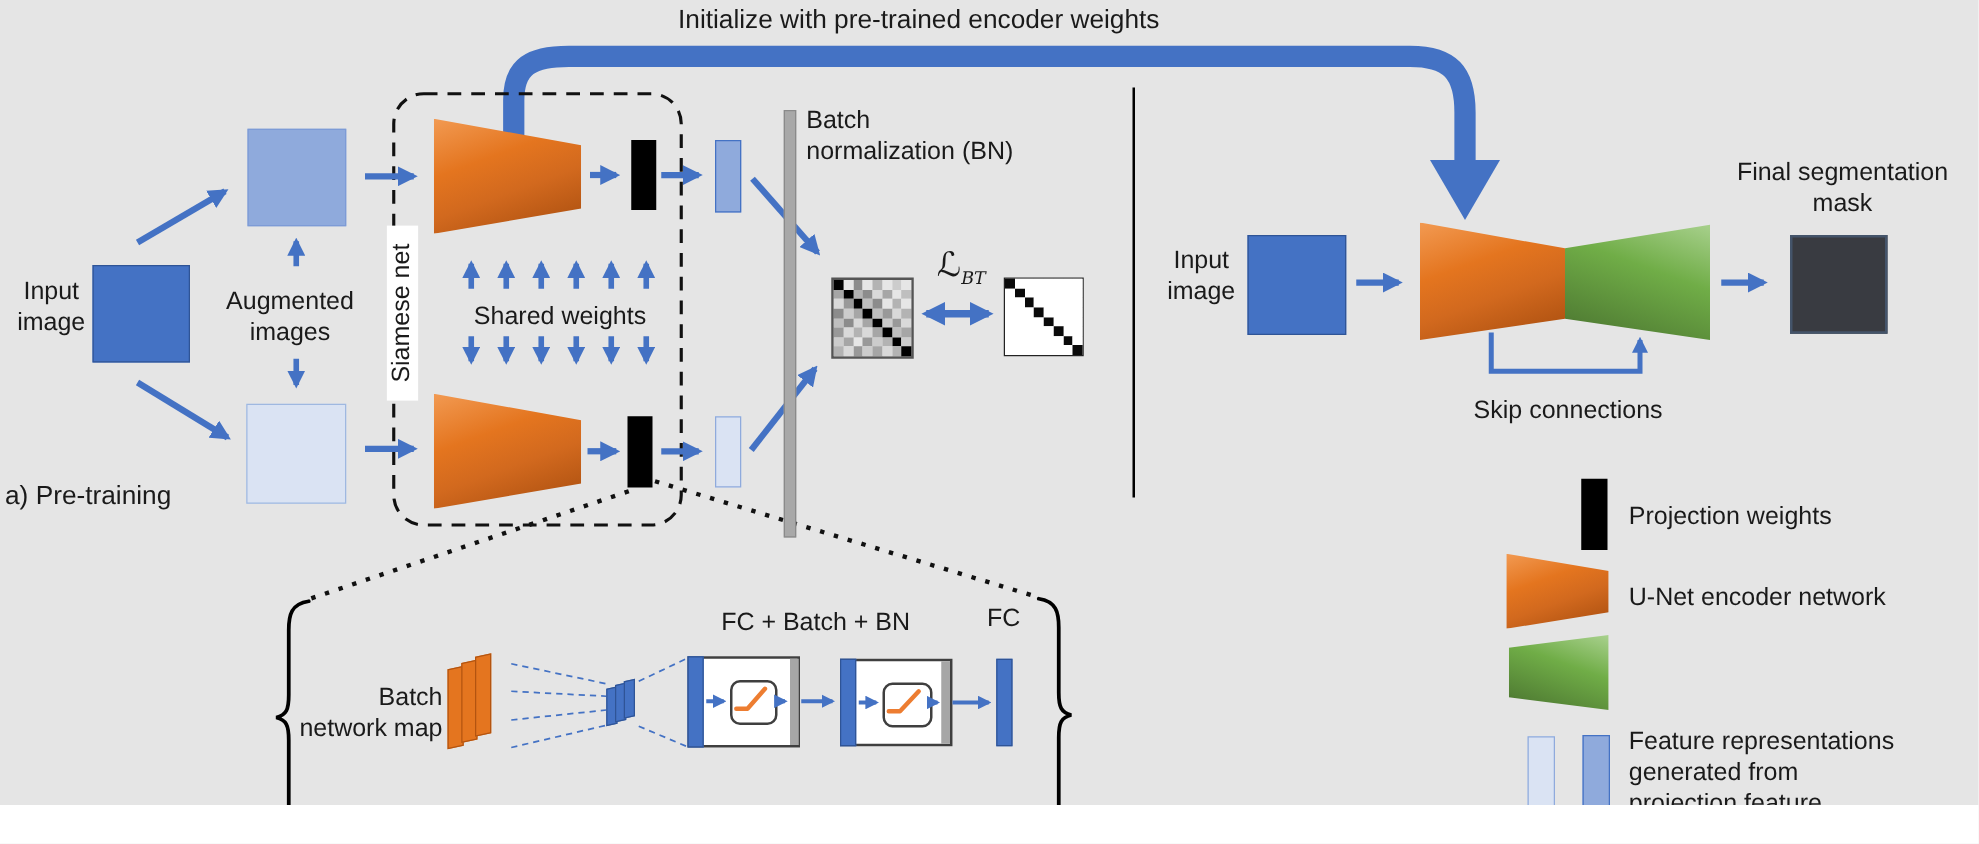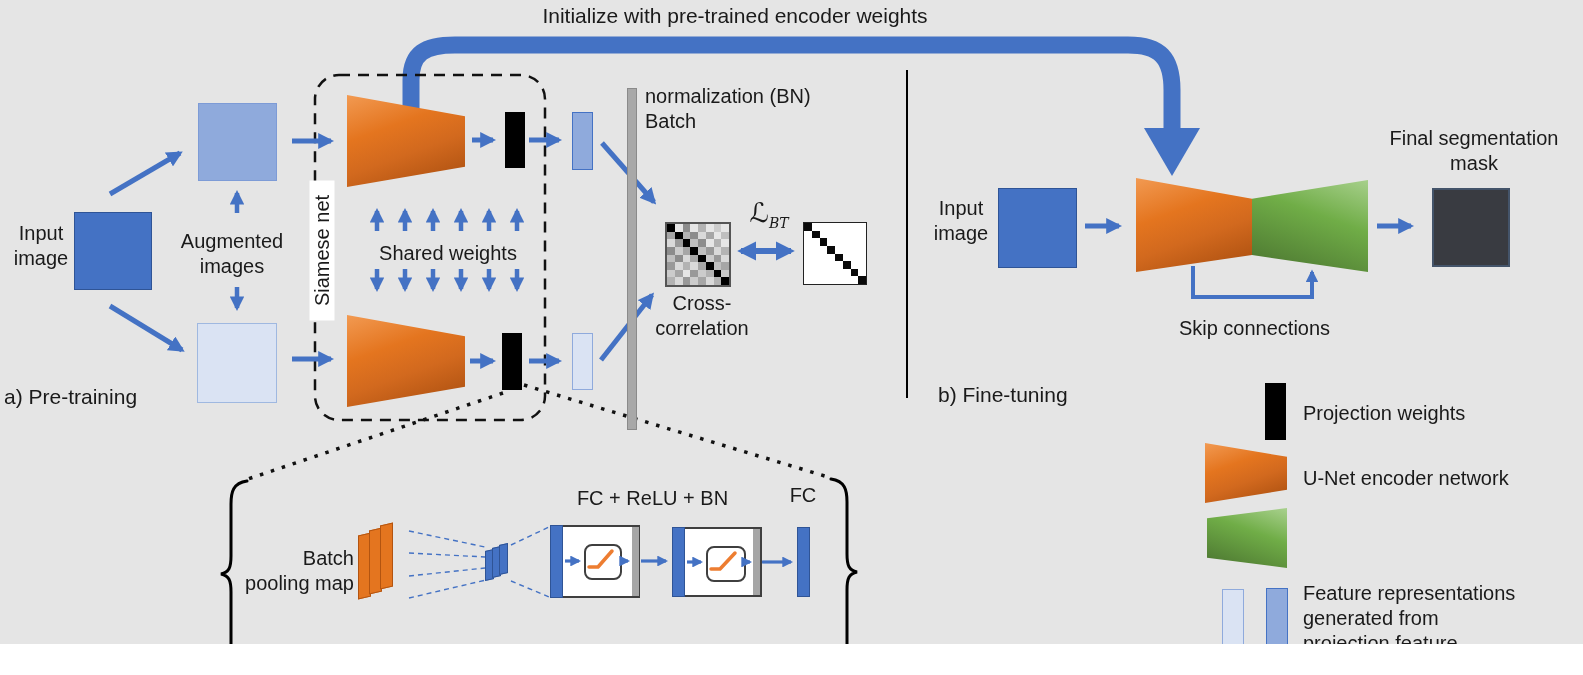--- a/index.html
+++ b/index.html
@@ -327,40 +327,38 @@
   </svg>
 
   <div class="txt ctr big" style="left:535px;top:3px;width:400px;">Initialize with pre-trained encoder weights</div>
 
   <div class="txt ctr" style="left:6px;top:221px;width:70px;">Input image</div>
   <div class="txt ctr" style="left:167px;top:229px;width:130px;">Augmented images</div>
   <div class="txt ctr rot" style="left:252px;top:238px;width:140px;">Siamese net</div>
   <div class="txt ctr" style="left:372px;top:241px;width:152px;">Shared weights</div>
 
   <div class="txt" style="left:645px;top:84px;width:200px;">
+    <span style="display:block;">Batch</span>
     <span style="display:block;">normalization (BN)</span>
-    <span style="display:block;">Batch</span>
   </div>
 
-  <div class="txt ctr" style="left:646px;top:291px;width:112px;">Cross-correlation</div>
   <div class="txt ctr loss" style="left:737px;top:200px;width:64px;">
     <span>ℒ</span><sub>BT</sub>
   </div>
 
   <div class="txt big" style="left:4px;top:384px;width:220px;">a) Pre-training</div>
 
   <div class="txt ctr" style="left:926px;top:196px;width:70px;">Input image</div>
   <div class="txt ctr" style="left:1378px;top:126px;width:192px;">Final segmentation mask</div>
   <div class="txt ctr" style="left:1162px;top:316px;width:185px;">Skip connections</div>
-  <div class="txt big" style="left:938px;top:382px;width:220px;">b) Fine-tuning</div>
 
   <div class="lg-label" style="top:401px;width:250px;">Projection weights</div>
   <div class="lg-label" style="top:466px;width:250px;">U-Net encoder network</div>
   <div class="lg-label" style="top:581px;width:225px;">Feature representations generated from projection feature</div>
 
   <div class="txt rgt" style="left:226px;top:546px;width:128px;">
     <span style="display:block;">Batch</span>
-    <span style="display:block;">pooling map</span>
+    <span style="display:block;">network map</span>
   </div>
-  <div class="txt ctr" style="left:570px;top:486px;width:165px;">FC + ReLU + BN</div>
+  <div class="txt ctr" style="left:570px;top:486px;width:165px;">FC + Batch + BN</div>
   <div class="txt ctr" style="left:784px;top:483px;width:38px;">FC</div>
 
 </div>
 
 </body></html>

